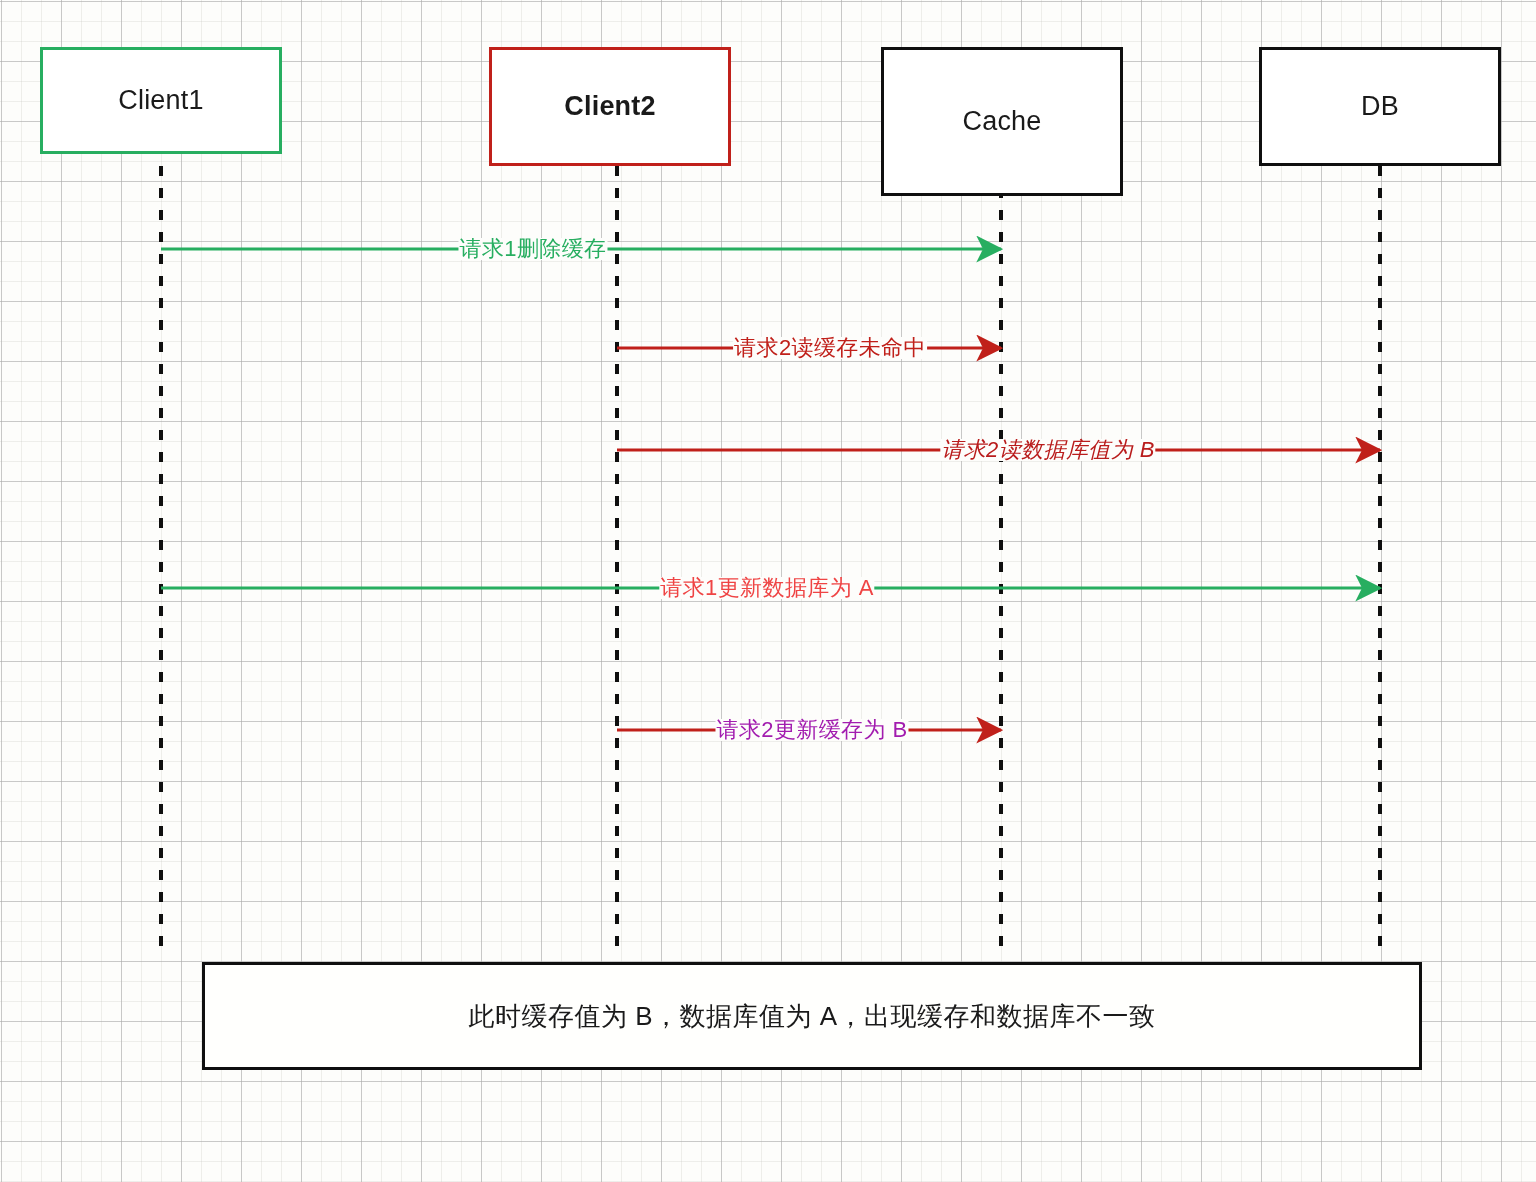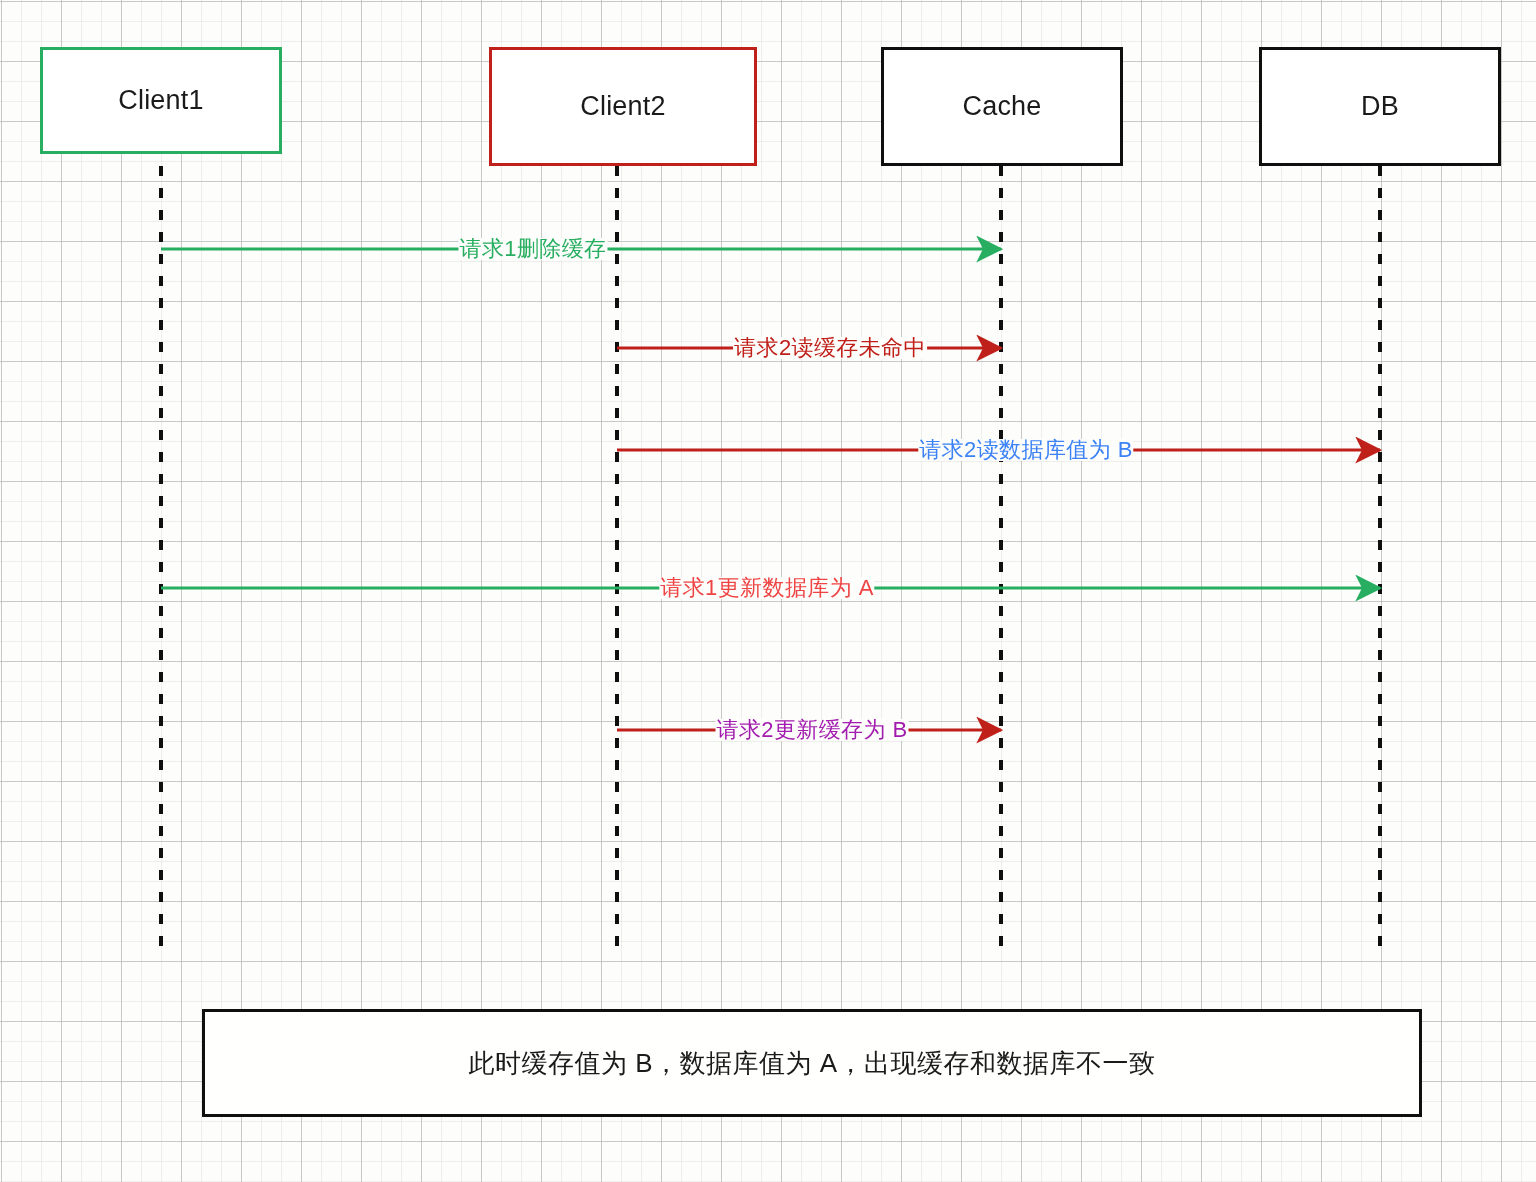--- a/index.html
+++ b/index.html
@@ -93,37 +93,37 @@
         <line x1="617" x2="1380" y1="450" y2="450" stroke="#c0201a" stroke-width="3" marker-end="url(#arrow-red)"></line>
         <line x1="161" x2="1380" y1="588" y2="588" stroke="#27ae60" stroke-width="3" marker-end="url(#arrow-green)"></line>
         <line x1="617" x2="1001" y1="730" y2="730" stroke="#c0201a" stroke-width="3" marker-end="url(#arrow-red)"></line>
       </g>
   </svg>
 
   <div class="participant-box" style="left: 40px; top: 47px; width: 242px; height: 107px; border: 3px solid rgb(39, 174, 96);">
     <span class="participant-label">Client1</span>
   </div>
 
-  <div class="participant-box" style="left: 489px; top: 47px; width: 268px; height: 119px; border: 3px solid rgb(192, 32, 26);">
+  <div class="participant-box" style="left: 489px; top: 47px; width: 242px; height: 119px; border: 3px solid rgb(192, 32, 26); font-weight: bold;">
     <span class="participant-label">Client2</span>
   </div>
 
-  <div class="participant-box" style="left: 881px; top: 47px; width: 242px; height: 119px; border: 3px solid rgb(15, 15, 15);">
+  <div class="participant-box" style="left: 881px; top: 47px; width: 242px; height: 149px; border: 3px solid rgb(15, 15, 15);">
     <span class="participant-label">Cache</span>
   </div>
 
   <div class="participant-box" style="left: 1259px; top: 47px; width: 242px; height: 119px; border: 3px solid rgb(15, 15, 15); justify-content: center;">
     <span class="participant-label">DB</span>
   </div>
 
   <div id="message-labels">
       <div class="msg-label" style="left: 533px; top: 249px; color: rgb(39, 174, 96); background: rgb(253, 253, 251);">请求1删除缓存</div>
       <div class="msg-label" style="left: 814px; top: 348px; color: rgb(192, 32, 26); background: rgb(253, 253, 251); margin-left: 16px;">请求2读缓存未命中</div>
-      <div class="msg-label" style="left: 1026px; top: 450px; color: #3b82f6; background: rgb(253, 253, 251);">请求2读数据库值为 B</div>
+      <div class="msg-label" style="left: 1048px; top: 450px; color: #b91c1c; background: rgb(253, 253, 251); font-style: italic;">请求2读数据库值为 B</div>
       <div class="msg-label" style="left: 767px; top: 588px; color: #ef4444; background: rgb(253, 253, 251);">请求1更新数据库为 A</div>
       <div class="msg-label" style="left: 812px; top: 730px; color: #a21caf; background: rgb(253, 253, 251);">请求2更新缓存为 B</div>
     </div>
 
-  <div class="note-box" id="note-box" style="left: 202px; top: 1009px; width: 1220px; height: 108px;">
+  <div class="note-box" id="note-box" style="left: 202px; top: 962px; width: 1220px; height: 108px;">
     <span class="note-label">此时缓存值为 B，数据库值为 A，出现缓存和数据库不一致</span>
   </div>
 
 </div>
 
 </body></html>

